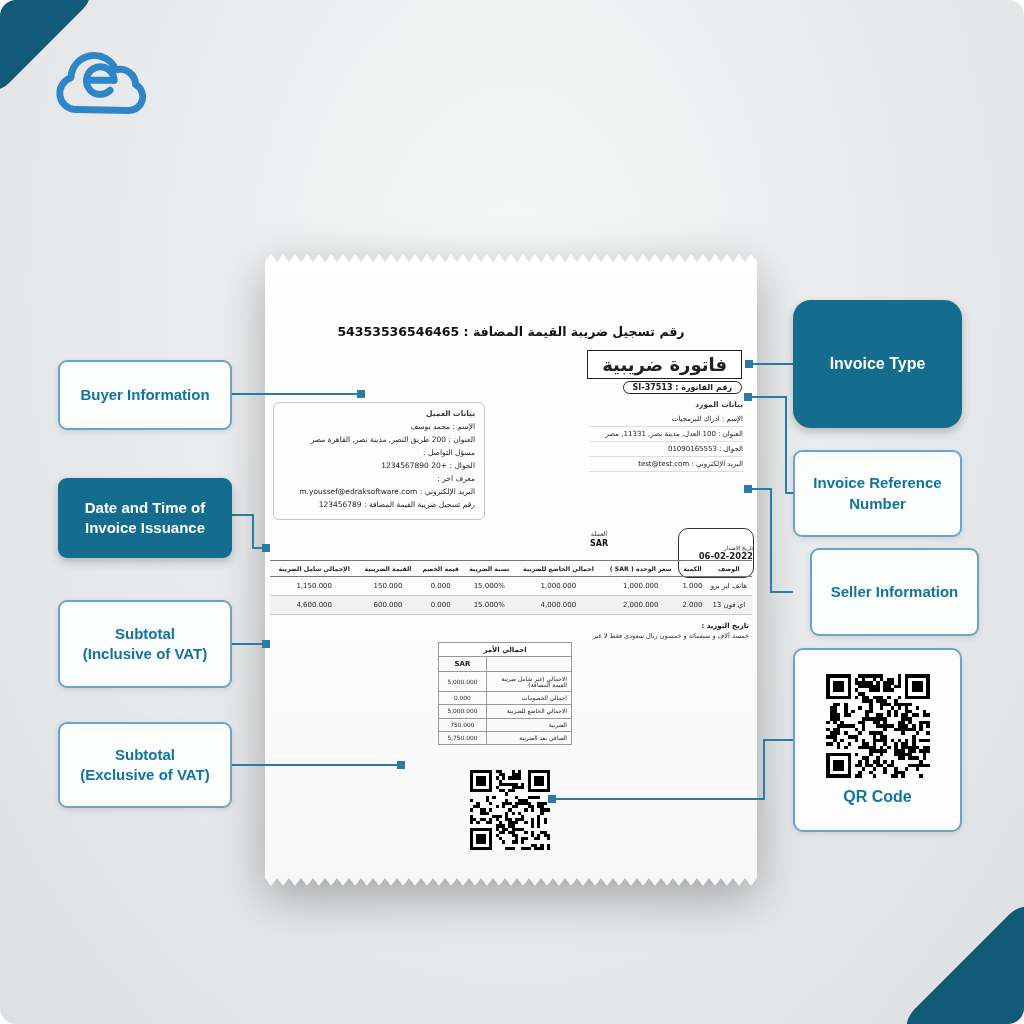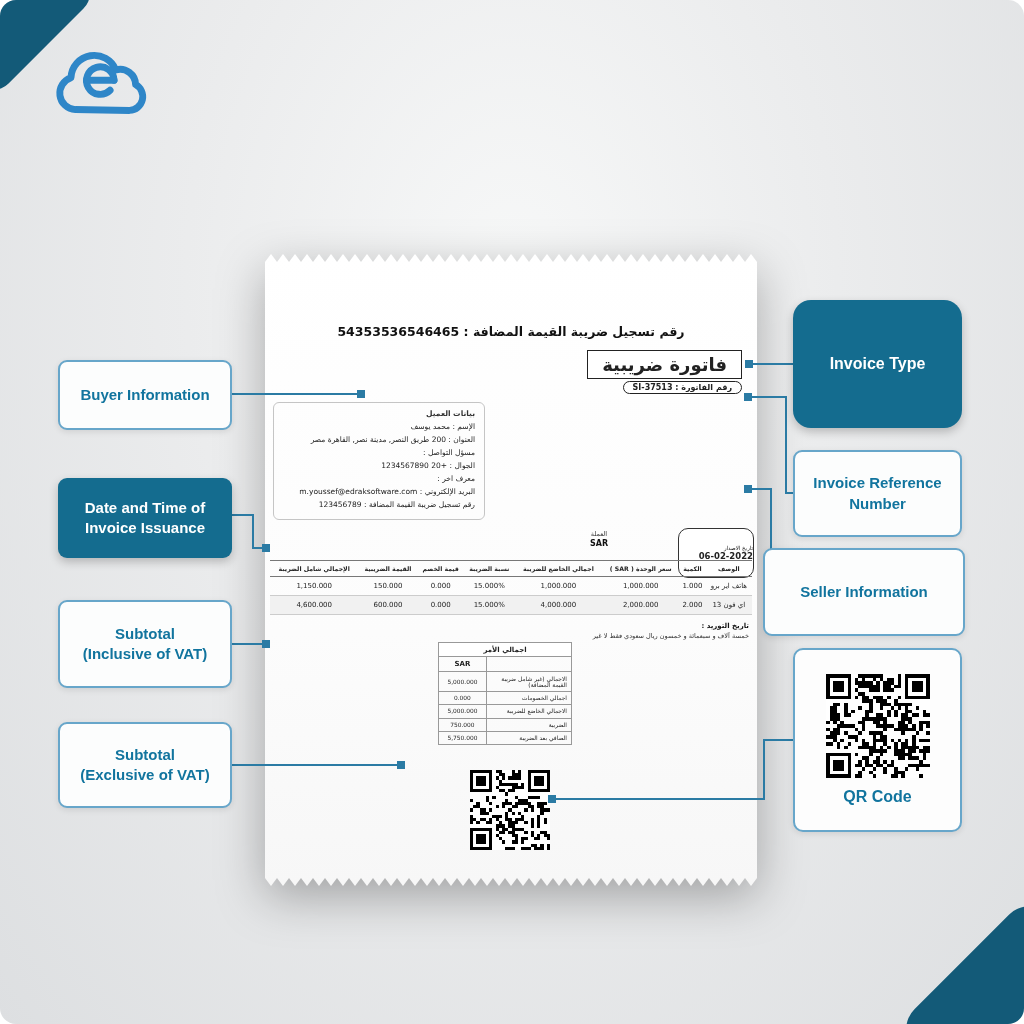--- a/index.html
+++ b/index.html
@@ -29,21 +29,21 @@
     text-align:center;font-weight:bold;border-radius:9px;padding:8px 10px;white-space:pre-line;line-height:1.35;}
   .outline{background:#fcfdfd;border:2px solid var(--outline);color:var(--accent);
     box-shadow:0 2px 6px rgba(0,0,0,.10);font-size:15px;}
   .filled{background:var(--teal);color:#fff;font-size:15px;box-shadow:0 4px 10px rgba(0,0,0,.22);}
   .co-buyer{left:58px;top:360px;width:174px;height:70px;}
   .co-date{left:58px;top:478px;width:174px;height:80px;}
   .co-sub-inc{left:58px;top:600px;width:174px;height:88px;}
   .co-sub-exc{left:58px;top:722px;width:174px;height:86px;}
   .co-type{left:793px;top:300px;width:169px;height:128px;border-radius:18px;font-size:16px;}
   .co-ref{left:793px;top:450px;width:169px;height:87px;}
-  .co-seller{left:763px;top:548px;width:202px;height:88px;}
+  .co-seller{left:810px;top:548px;width:169px;height:88px;}
   .qr-card{position:absolute;left:793px;top:648px;width:169px;height:184px;z-index:3;
     background:#fdfdfd;border:2px solid var(--outline);border-radius:10px;
     display:flex;flex-direction:column;align-items:center;justify-content:center;gap:10px;
     box-shadow:0 2px 6px rgba(0,0,0,.10);}
   .qr-big{width:104px;height:104px;}
   .qr-label{color:var(--accent);font-weight:bold;font-size:16px;}
   
   .paper-wrap{position:absolute;left:265px;top:254px;z-index:1;
     filter:drop-shadow(0 14px 24px rgba(0,0,0,.30));}
   .paper{position:relative;width:492px;height:632px;color:#222;
@@ -138,20 +138,29 @@
             <div class="info-line">الإسم : محمد يوسف</div>
             <div class="info-line">العنوان : 200 طريق النصر, مدينة نصر, القاهرة مصر</div>
             <div class="info-line">مسؤل التواصل :</div>
             <div class="info-line">الجوال : +20 1234567890</div>
             <div class="info-line">معرف اخر :</div>
             <div class="info-line">البريد الإلكتروني : m.youssef@edraksoftware.com</div>
             <div class="info-line">رقم تسجيل ضريبة القيمة المضافة : 123456789</div>
           </div>
       </div>
 
+      <div class="seller-box" dir="rtl">
+        <div class="blk-title">بيانات المورد</div>
+        <div id="seller-lines">
+            <div class="info-line">الإسم : ادراك للبرمجيات</div>
+            <div class="info-line">العنوان : 100 العدل, مدينة نصر, 11331, مصر</div>
+            <div class="info-line">الجوال : 01090165553</div>
+            <div class="info-line">البريد الإلكتروني : test@test.com</div>
+          </div>
+      </div>
 
       <div class="currency-blk">
         <div dir="rtl">العملة</div>
         <div class="cur">SAR</div>
       </div>
 
       <div class="date-pill">
         <div class="d1" dir="rtl">تاريخ الاصدار</div>
         <div class="d2">06-02-2022</div>
       </div>

